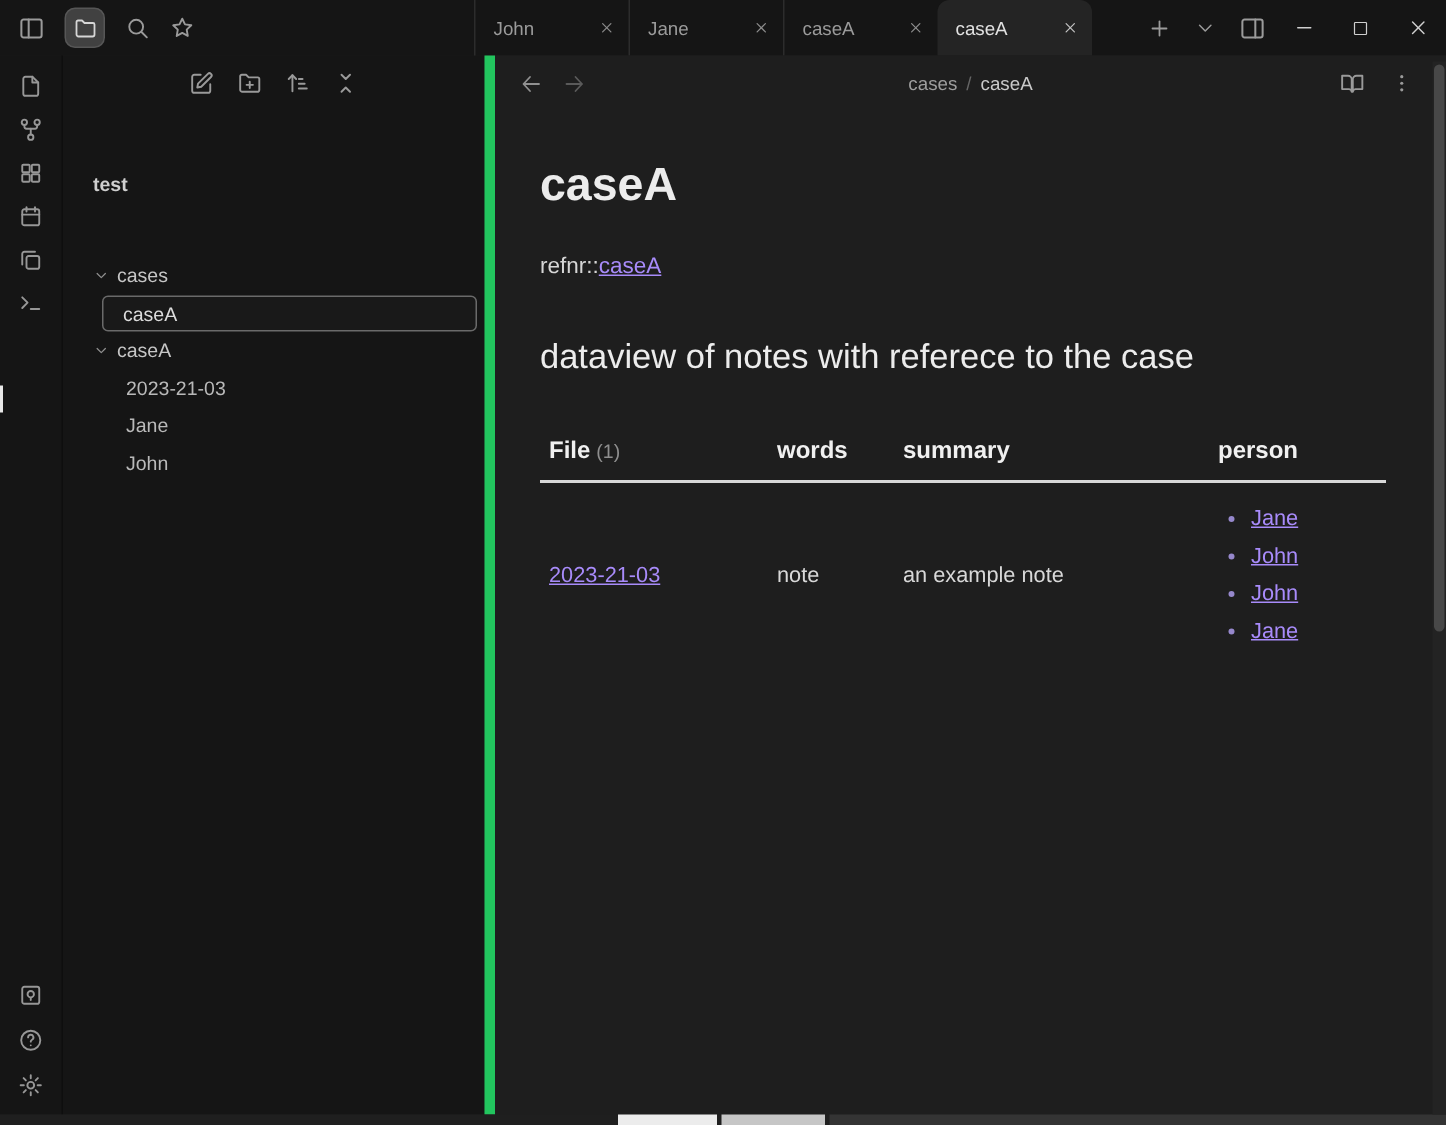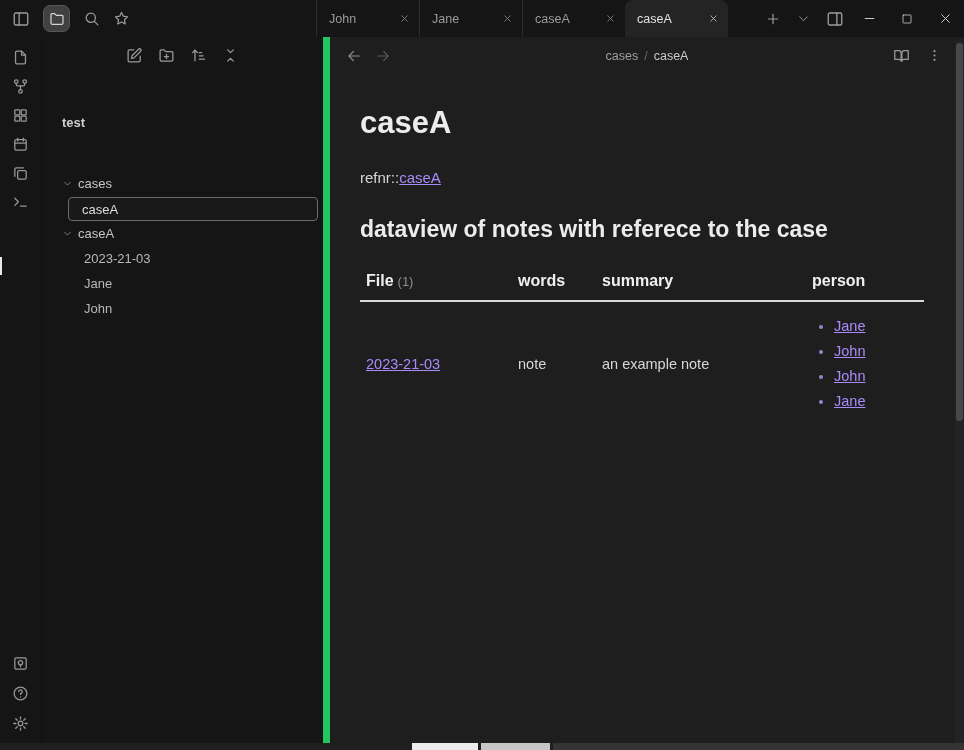--- a/index.html
+++ b/index.html
@@ -60,23 +60,23 @@
   .crumb-parent { color:#9e9e9e; cursor:pointer; }
   .crumb-sep { color:#666; margin:0 6px; }
   .crumb-current { color:#cacaca; cursor:pointer; }
   .header-actions { margin-left:auto; display:flex; gap:17px; align-items:center; color:#9a9a9a; }
   .header-actions > * { cursor:pointer; display:flex; }
 
   .content { padding:18px 40px 0 30px; overflow:hidden; }
   h1.note-title { margin-top:14px; font-size:31px; line-height:1.1; font-weight:700; color:#ececec; }
   .field-line { margin-top:29px; font-size:15px; color:#d6d6d6; }
   a.accent-link { color:var(--accent); text-decoration:underline; cursor:pointer; }
-  h2.note-heading { margin-top:30px; font-size:23px; font-weight:700; color:#ececec; }
-
-  table.dv { margin-top:21px; width:564px; border-collapse:collapse; table-layout:fixed; }
+  h2.note-heading { margin-top:38px; font-size:23px; font-weight:400; color:#ececec; }
+
+  table.dv { margin-top:33px; width:564px; border-collapse:collapse; table-layout:fixed; }
   table.dv th { text-align:left; font-size:16px; font-weight:700; color:#f0f0f0; padding:8px 6px 10px; border-bottom:2px solid #d8d8d8; }
   table.dv .count { font-weight:400; font-size:13px; color:#8f8f8f; margin-left:4px; }
   table.dv td { font-size:14.5px; color:#d8d8d8; padding:12px 6px; vertical-align:middle; }
   td.person-cell { vertical-align:top; padding-top:10px; }
   td.person-cell ul { margin:0; padding-left:22px; }
   td.person-cell li { line-height:25px; }
   td.person-cell li::marker { color:#9688cc; }
 
   .status-bar { position:absolute; right:8px; bottom:6px; background:#262626; border:1px solid #3a3a3a; border-radius:6px; padding:3px 11px; display:flex; gap:15px; font-size:12px; color:#aeaeae; z-index:6; }
   .status-item { cursor:pointer; white-space:nowrap; }

